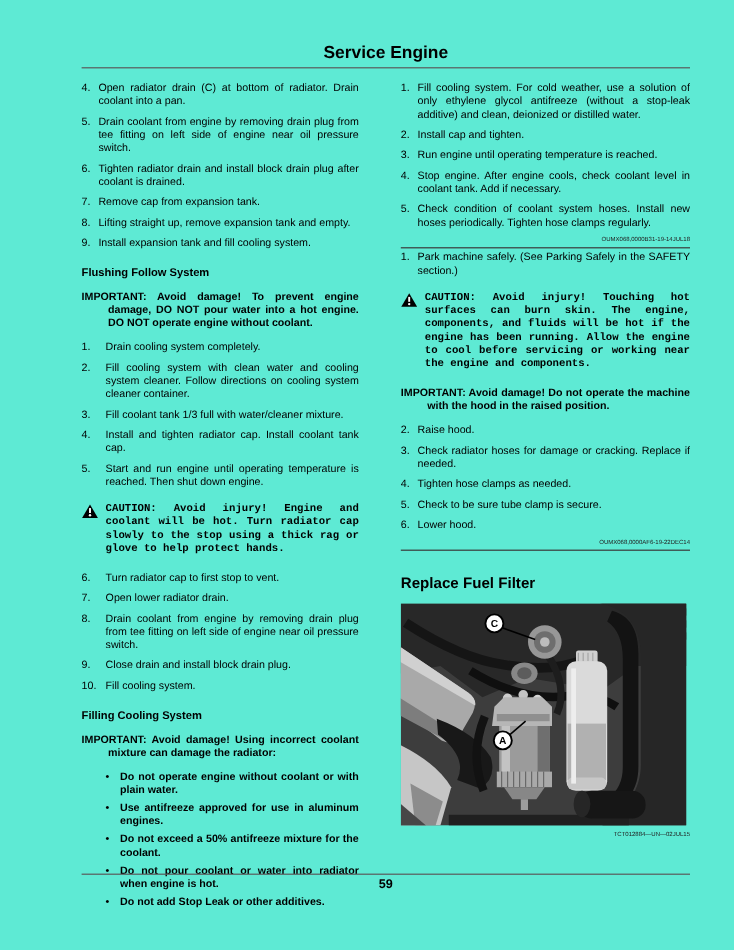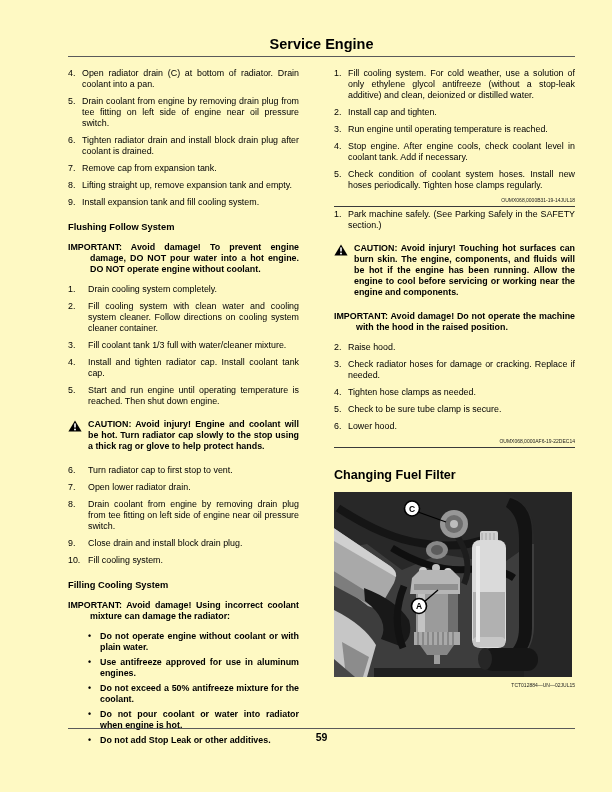--- a/index.html
+++ b/index.html
@@ -1,17 +1,17 @@
 <!DOCTYPE html>
 <html><head>
 <meta charset="utf-8">
 <style>
   html,body { margin:0; padding:0; background:#fff; }
   .page {
-    position:relative; width:612px; height:792px; background:#fef9c3;
+    position:relative; width:612px; height:792px; background:#5eead4;
     font-family:"Liberation Sans", sans-serif; font-size:8.9px; line-height:11px;
     color:#000; overflow:hidden;
   }
   .content { position:absolute; left:68px; top:36px; width:507px; }
   .doc-title { text-align:center; font-weight:bold; font-size:14.5px; line-height:16px; }
   .rule { border:none; border-top:1.4px solid #5a5a5a; margin:0; }
   .header-rule { margin-top:4px; }
   .cols { display:flex; margin-top:11px; }
   .col-left  { width:231px; margin-right:35px; }
   .col-right { width:241px; }
@@ -25,21 +25,21 @@
   .h-small { font-weight:bold; font-size:9.3px; margin:14px 0 9px; }
   .h-large { font-weight:bold; font-size:12.6px; line-height:14px; margin:20px 0 10px; }
 
   .important { font-weight:bold; text-align:justify; padding-left:22px; text-indent:-22px; margin:7px 0 9px; }
 
   .bullets { padding-left:20px; margin:2px 0 0; }
   .bullet { display:flex; font-weight:bold; margin-bottom:4px; }
   .bullet .b { flex:none; width:12px; }
   .bullet .t { flex:1; text-align:justify; }
 
-  .caution { display:flex; margin:12px 0 13px; }
+  .caution { display:flex; margin:12px 0 13px;font-family:Liberation Mono, monospace; }
   .caution .icon-cell { flex:none; width:20px; padding-top:1px; }
   .caution .t { flex:1; font-weight:bold; text-align:justify; }
 
   .sec-code { text-align:right; font-size:5px; line-height:7px; color:#222; margin:3px 0 2px; }
   .sec-rule { border-top:1px solid #3a3a3a; margin-bottom:2px; }
 
   .figure { margin-top:10px; }
   .fig-caption { text-align:right; font-size:5px; line-height:7px; color:#222; margin-top:2px; }
 
   .footer { position:absolute; left:68px; top:728px; width:507px; }
@@ -230,21 +230,21 @@
           <span class="t">Check to be sure tube clamp is secure.</span>
         </div>
         <div class="step">
           <span class="n n-sm">6.</span>
           <span class="t">Lower hood.</span>
         </div>
 
         <div class="sec-code">OUMX068,0000AF6-19-22DEC14</div>
         <div class="sec-rule"></div>
 
-        <div class="h-large">Changing Fuel Filter</div>
+        <div class="h-large">Replace Fuel Filter</div>
 
         <div class="figure">
           <svg width="238" height="185" viewBox="0 0 238 185">
             <rect width="238" height="185" fill="#3d3d3d"></rect>
             <path d="M0,0 h238 v52 h-42 l-28,20 -62,-10 -38,16 -35,-26 -33,6 z" fill="#282828"></path>
             <rect x="196" y="4" width="42" height="6" fill="#101010"></rect>
             <rect x="200" y="14" width="38" height="6" fill="#161616"></rect>
             <rect x="204" y="24" width="34" height="6" fill="#101010"></rect>
 
             <path d="M166,0 c22,4 34,20 34,42 v92 c0,22 -12,36 -28,42 l-4,9 h70 V0 z" fill="#262626"></path>

